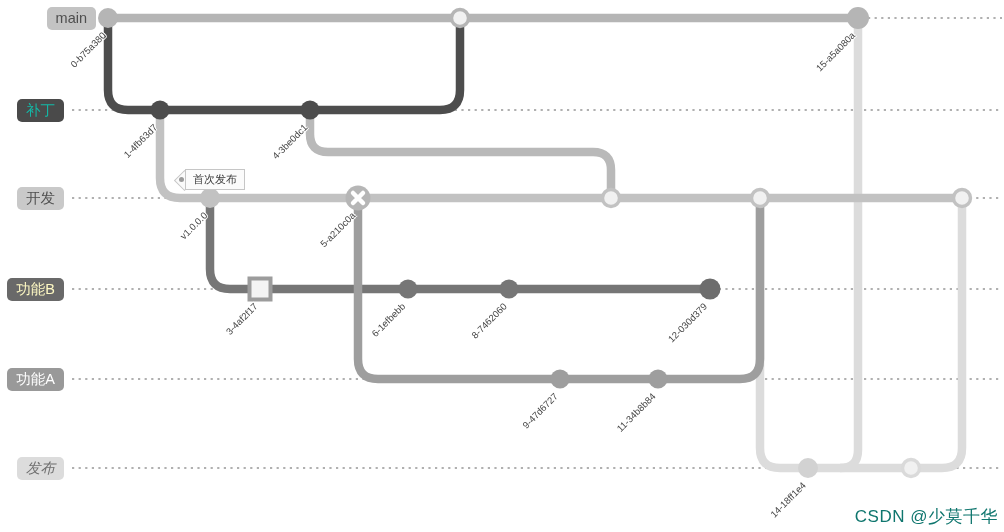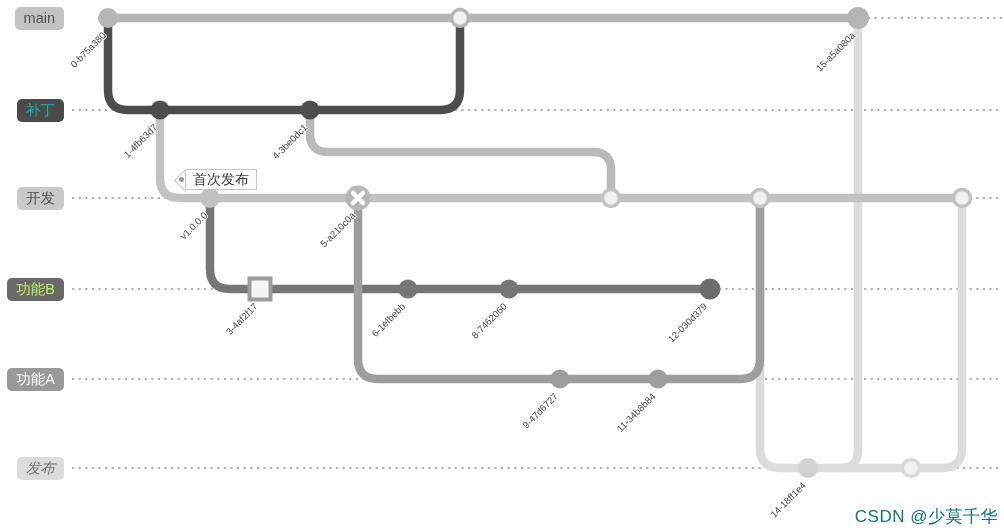--- a/index.html
+++ b/index.html
@@ -12,21 +12,21 @@
         font-size:14.5px;white-space:nowrap;}
   .commit-label{position:absolute;height:12px;line-height:12px;font-size:9.5px;color:#454545;
         white-space:nowrap;transform:rotate(-45deg);transform-origin:100% 50%;
         text-shadow:1px 1px 0 #fff,-1px -1px 0 #fff,1px -1px 0 #fff,-1px 1px 0 #fff;}
   .release-tag{position:absolute;left:172px;top:169px;width:80px;height:21px;}
   .tag-diamond{position:absolute;left:5px;top:3.5px;width:13px;height:13px;transform:rotate(45deg);
         background:#fafafa;border:1px solid #c6c6c6;}
   .tag-dot{position:absolute;left:7px;top:7.5px;width:5px;height:5px;border-radius:50%;
         background:#9a9a9a;z-index:2;}
   .tag-box{position:absolute;left:13px;top:0;height:19px;line-height:19px;padding:0 7px;
-        background:#fbfbfb;border:1px solid #c6c6c6;font-size:14px;color:#3a3a3a;white-space:nowrap;}
+        background:#fbfbfb;border:1px solid #c6c6c6;font-size:11px;color:#3a3a3a;white-space:nowrap;}
   .watermark{position:absolute;right:6px;bottom:4px;font-size:17px;color:#0f766e;letter-spacing:.5px;}
 </style>
 </head>
 <body>
 
 <div class="canvas">
   <svg id="graph" width="1004" height="532" viewBox="0 0 1004 532">
     <g id="guides">
         <line x1="868" x2="1002" y1="18" y2="18" class="guide"></line>
         <line x1="72" x2="1002" y1="110" y2="110" class="guide"></line>
@@ -60,24 +60,24 @@
         <circle cx="509" cy="289" r="9.5" fill="#767676"></circle>
         <circle cx="710" cy="289" r="10.5" fill="#6d6d6d"></circle>
         <circle cx="560" cy="379" r="9.5" fill="#9e9e9e"></circle>
         <circle cx="658" cy="379" r="9.5" fill="#9e9e9e"></circle>
         <circle cx="808" cy="468" r="10" fill="#d2d2d2"></circle>
         <circle cx="911" cy="468" r="8.5" fill="#f1f1f1" stroke="#dadada" stroke-width="3.4"></circle>
       </g>
   </svg>
 
   <div id="branch-labels">
-      <div class="pill" style="top: 6.5px; right: 940px; background: rgb(195, 195, 195); color: rgb(79, 79, 79);">main</div>
+      <div class="pill" style="top: 6.5px; right: 908px; background: rgb(195, 195, 195); color: rgb(79, 79, 79);">main</div>
       <div class="pill" style="top: 98.5px; right: 940px; background: rgb(74, 74, 74); color: #14b8a6;">补丁</div>
       <div class="pill" style="top: 186.5px; right: 940px; background: rgb(201, 201, 201); color: rgb(79, 79, 79); margin-left: 34px;">开发</div>
-      <div class="pill" style="top: 277.5px; right: 940px; background: rgb(105, 105, 105); color: #bef264;">功能B</div>
+      <div class="pill" style="top: 277.5px; right: 940px; background: rgb(105, 105, 105); color: #fef9c3;">功能B</div>
       <div class="pill" style="top: 367.5px; right: 940px; background: rgb(153, 153, 153); color: rgb(255, 255, 255); margin-left: 32px;">功能A</div>
       <div class="pill" style="top: 456.5px; right: 940px; background: rgb(220, 220, 220); color: rgb(112, 112, 112); font-style: italic;">发布</div>
     </div>
   <div id="commit-labels">
       <div class="commit-label" style="right: 900px; top: 28px;">0-b75a380</div>
       <div class="commit-label" style="right: 150px; top: 28px;">15-a5a080a</div>
       <div class="commit-label" style="right: 848px; top: 120px;">1-4fb63d7</div>
       <div class="commit-label" style="right: 698px; top: 120px;">4-3be0dc1</div>
       <div class="commit-label" style="right: 798px; top: 208px;">v1.0.0.0</div>
       <div class="commit-label" style="right: 650px; top: 208px;">5-a210c0a</div>

